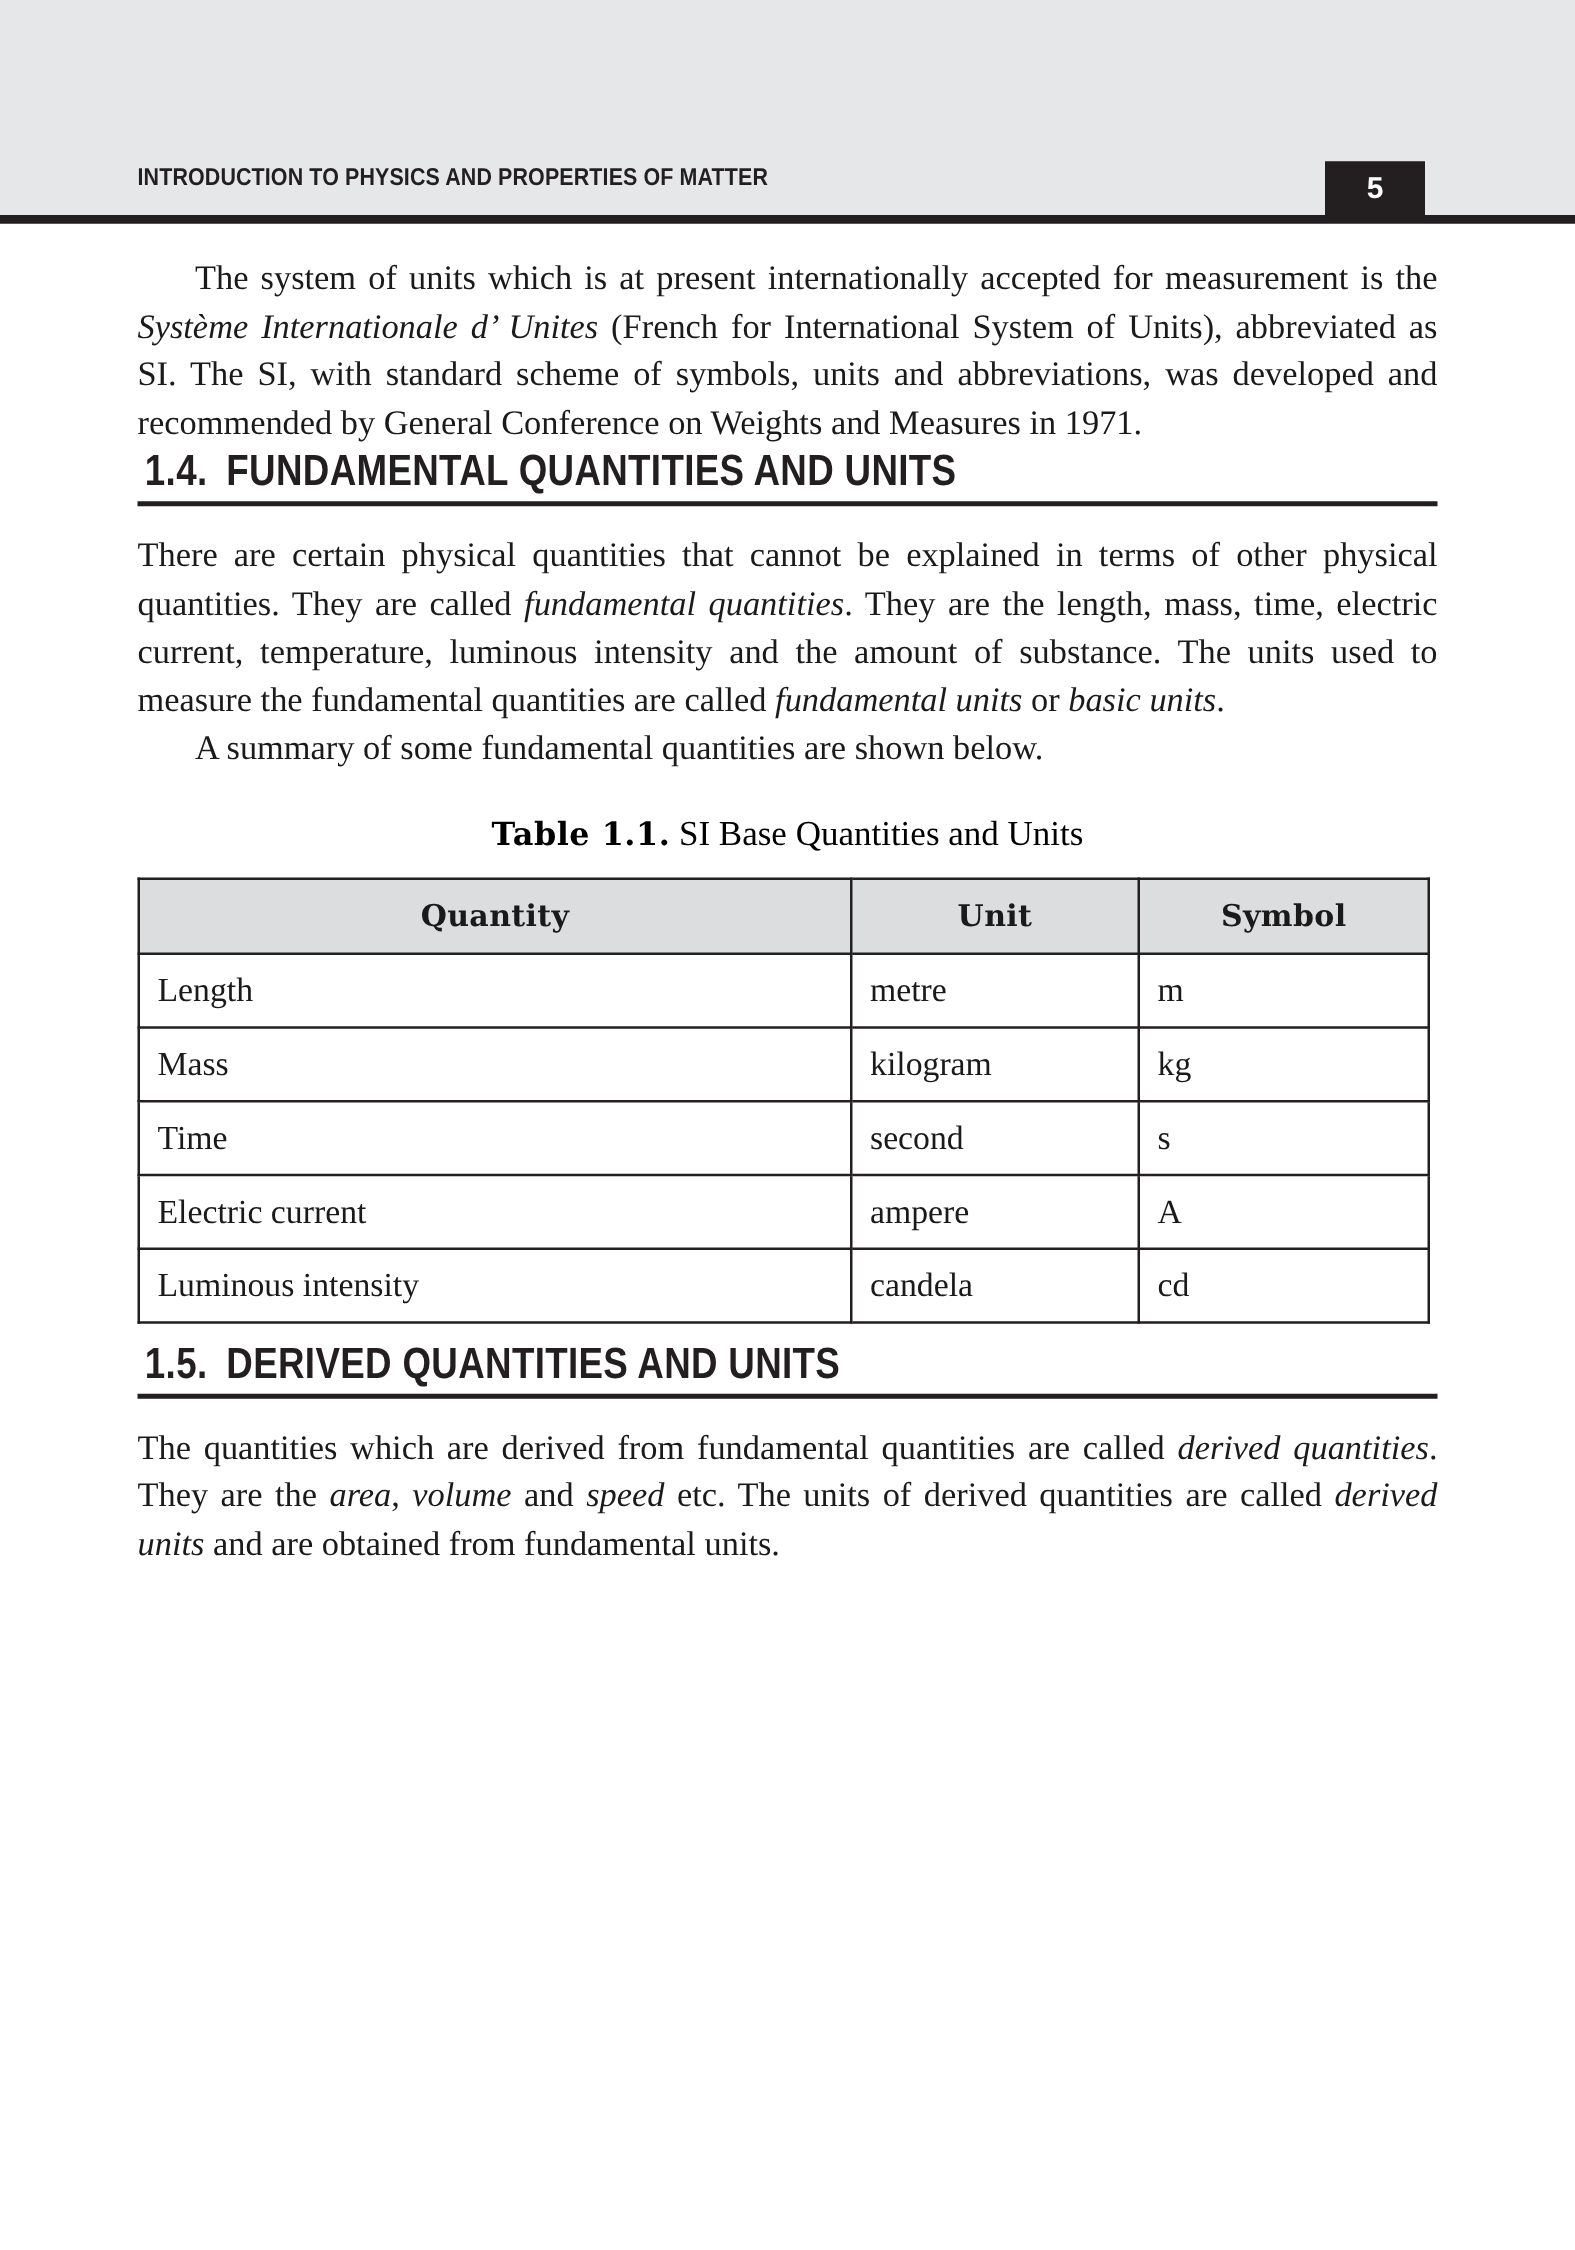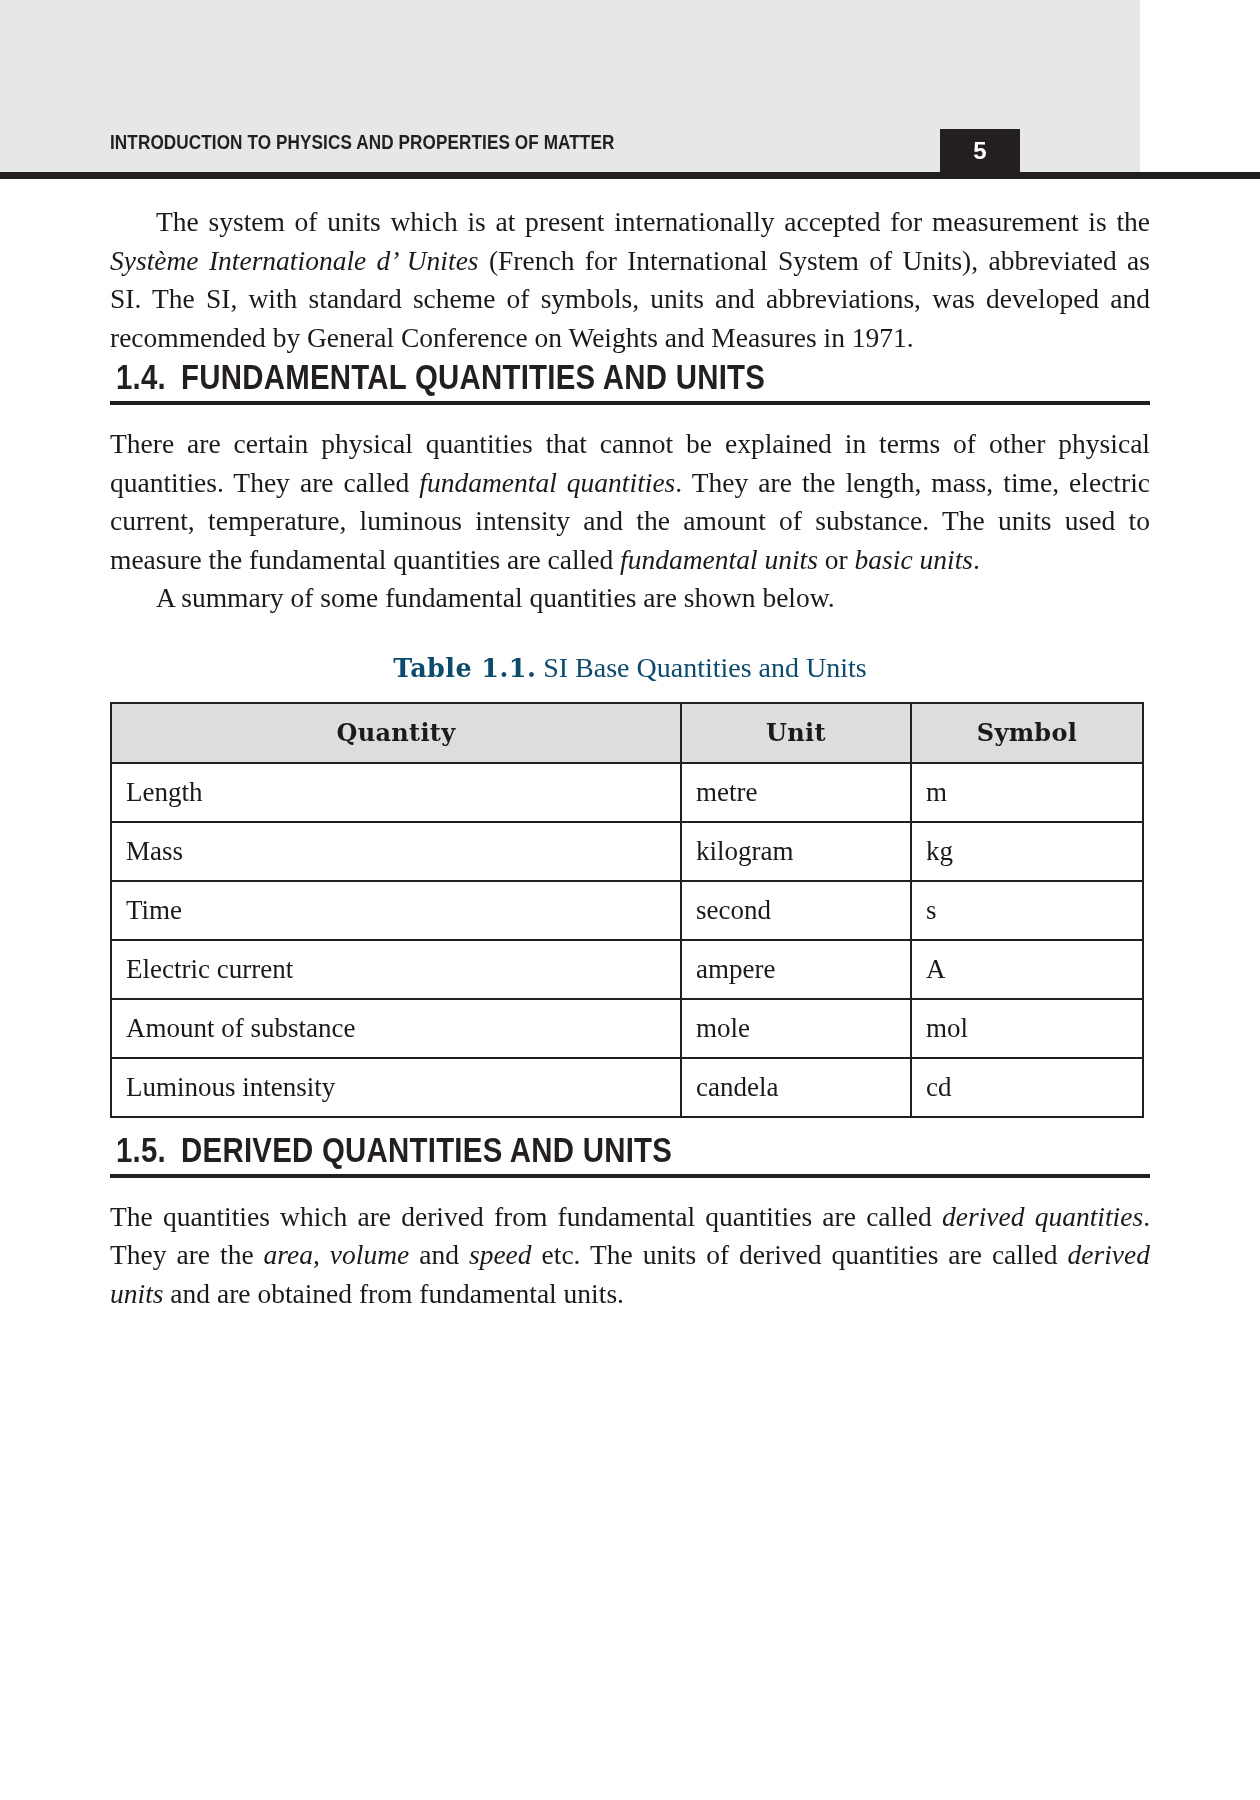--- a/index.html
+++ b/index.html
@@ -12,21 +12,21 @@
     background: #ffffff;
     font-family: "Liberation Serif", serif;
     color: #1a1a1a;
     overflow: hidden;
     position: relative;
   }
 
   
   .page-header {
     position: relative;
-    width: 1140px;
+    width: 1260px;
     height: 172px;
     background: #e6e7e8;
     box-sizing: border-box;
   }
   .header-inner {
     position: absolute;
     left: 0;
     right: 0;
     bottom: 0;
     height: 60px;
@@ -111,21 +111,21 @@
   }
   .section-heading .heading-num {
     margin-right: 18px;
   }
 
   
   .table-caption {
     text-align: center;
     font-size: 27px;
     margin: 34px 0 18px 0;
-    color: #0c4a6e;
+    color: #000000;
   }
   .table-caption .cap-label {
     font-family: "DejaVu Serif", serif;
     font-weight: bold;
     font-size: 25.5px;
     letter-spacing: 0.4px;
   }
   .table-caption .cap-text {
     font-family: "Liberation Serif", serif;
     font-size: 28px;
@@ -220,25 +220,20 @@
         <td>Time</td>
         <td>second</td>
         <td>s</td>
       </tr>
       <tr>
         <td>Electric current</td>
         <td>ampere</td>
         <td>A</td>
       </tr>
       <tr>
-        <td>Amount of substance</td>
-        <td>mole</td>
-        <td>mol</td>
-      </tr>
-      <tr>
         <td>Luminous intensity</td>
         <td>candela</td>
         <td>cd</td>
       </tr>
     </tbody>
   </table>
 
   <div class="spacer-after-table"></div>
 
   <div class="section-heading">

